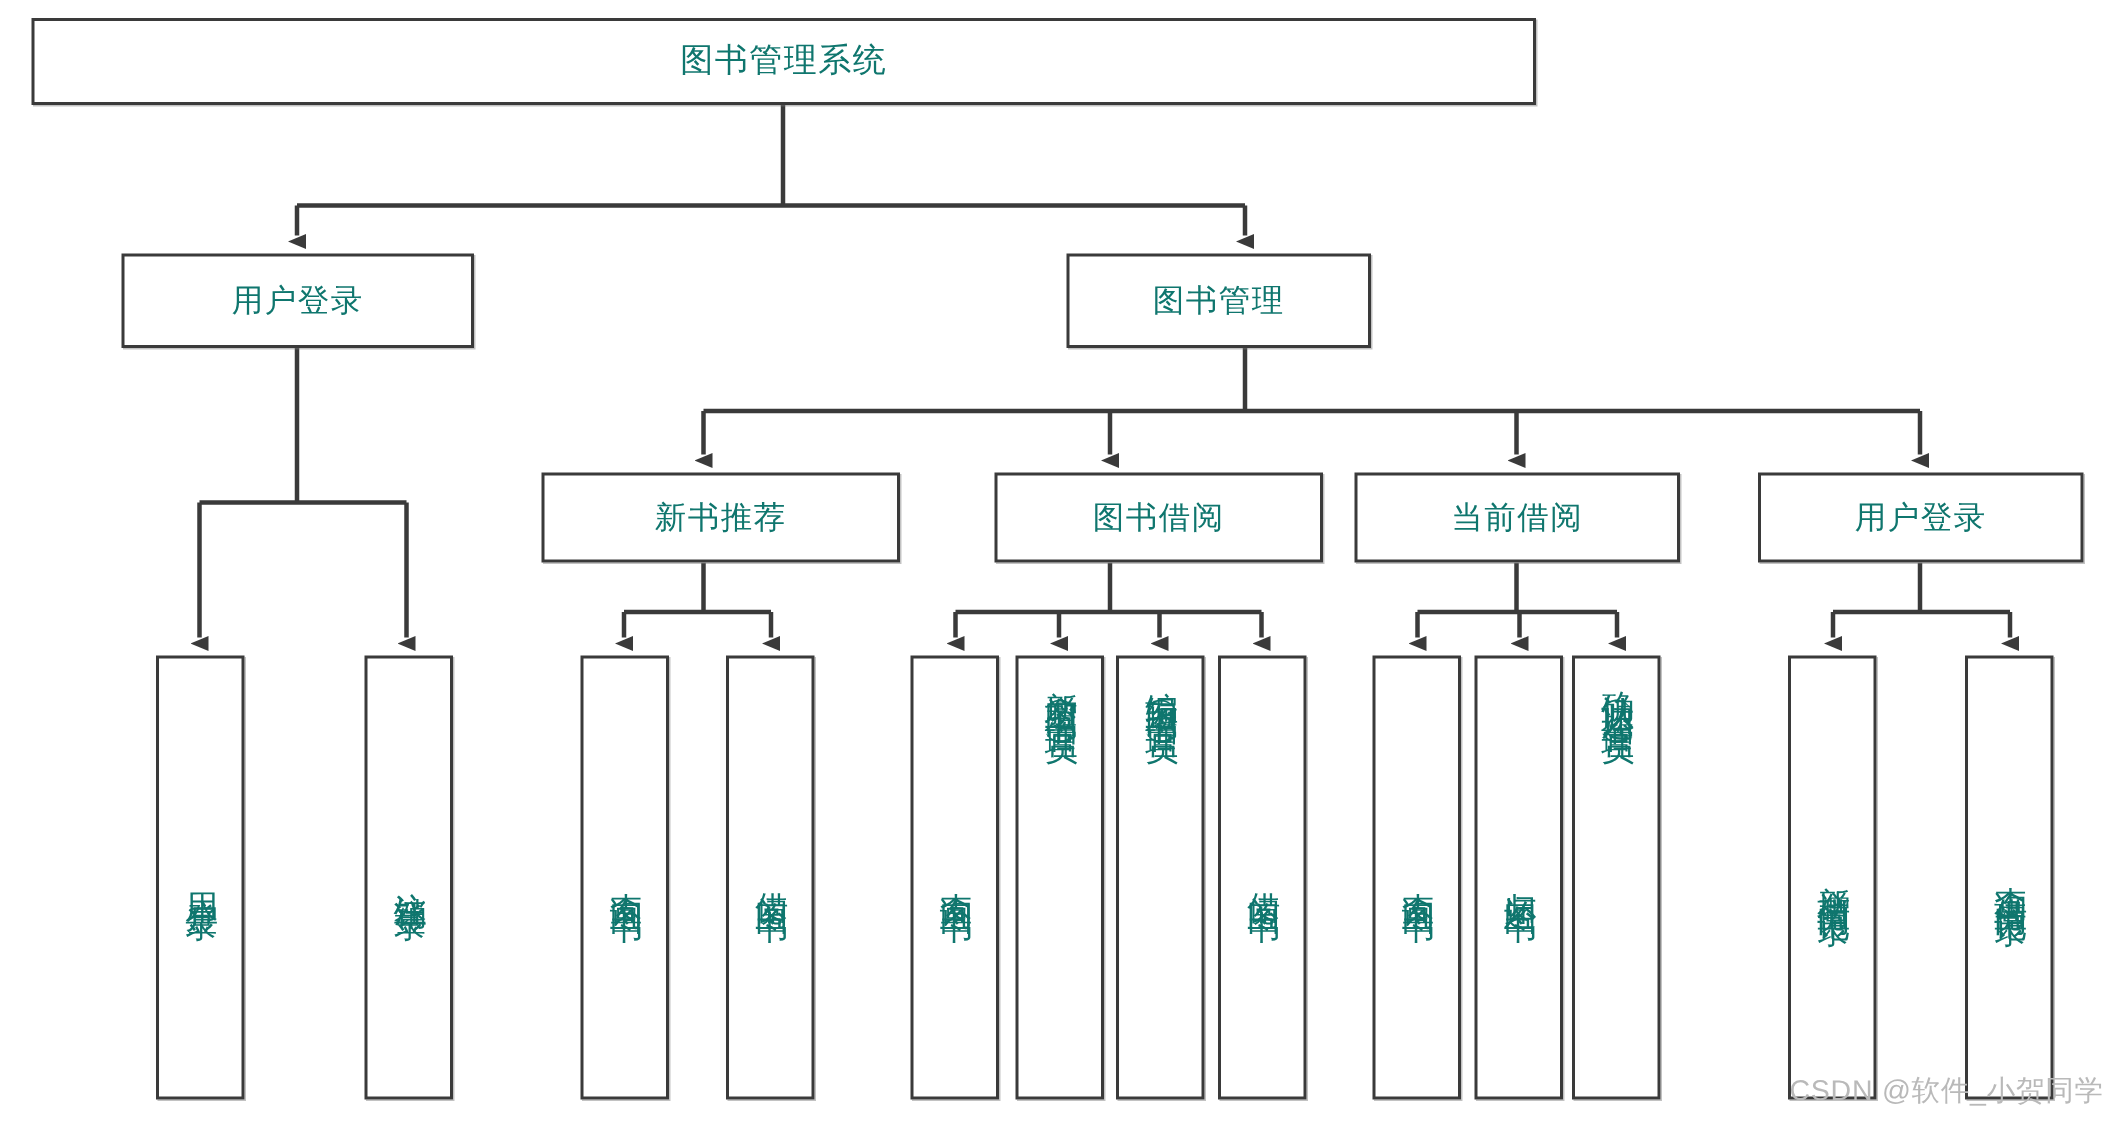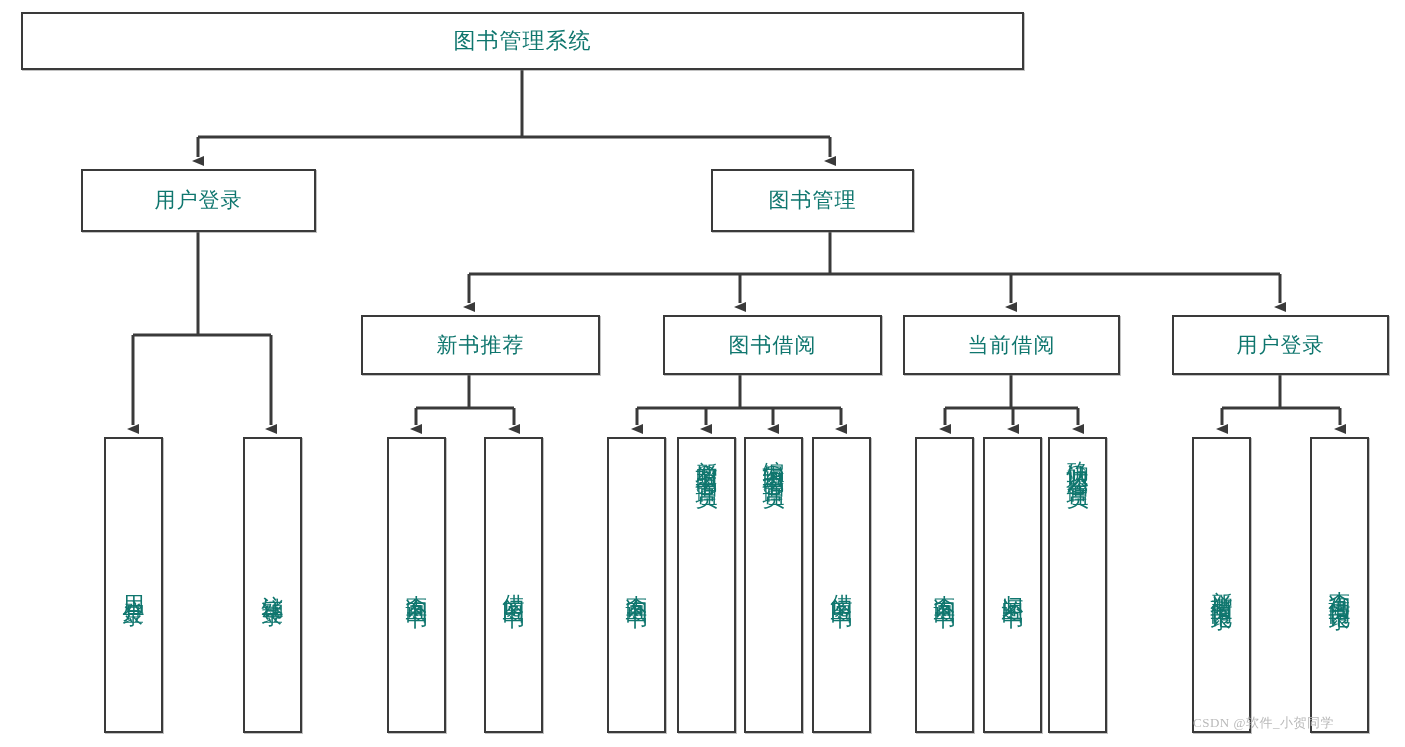--- a/index.html
+++ b/index.html
@@ -56,25 +56,25 @@
     letter-spacing: 4px;
     line-height: 1;
     white-space: nowrap;
   }
   .node.leaf.tall-text { align-items: flex-start; }
   .node.leaf.mid-text { align-items: center; padding-top: 0; }
   #watermark {
     position: absolute;
     left: 1193px;
     top: 714px;
-    font-size: 13px;
+    font-size: 19px;
     color: #b9b9b9;
     letter-spacing: 0.5px;
     white-space: nowrap;
-    font-family: Liberation Serif, serif;
+    font-family: Liberation Sans, sans-serif;
   }
 </style>
 </head>
 <body>
 
 <div id="canvas">
 
   <svg id="wires" viewBox="0 0 1405 747" xmlns="http://www.w3.org/2000/svg">
     <defs>
       <marker id="arrow" markerWidth="10" markerHeight="12" refX="1" refY="6" orient="auto" markerUnits="userSpaceOnUse">

